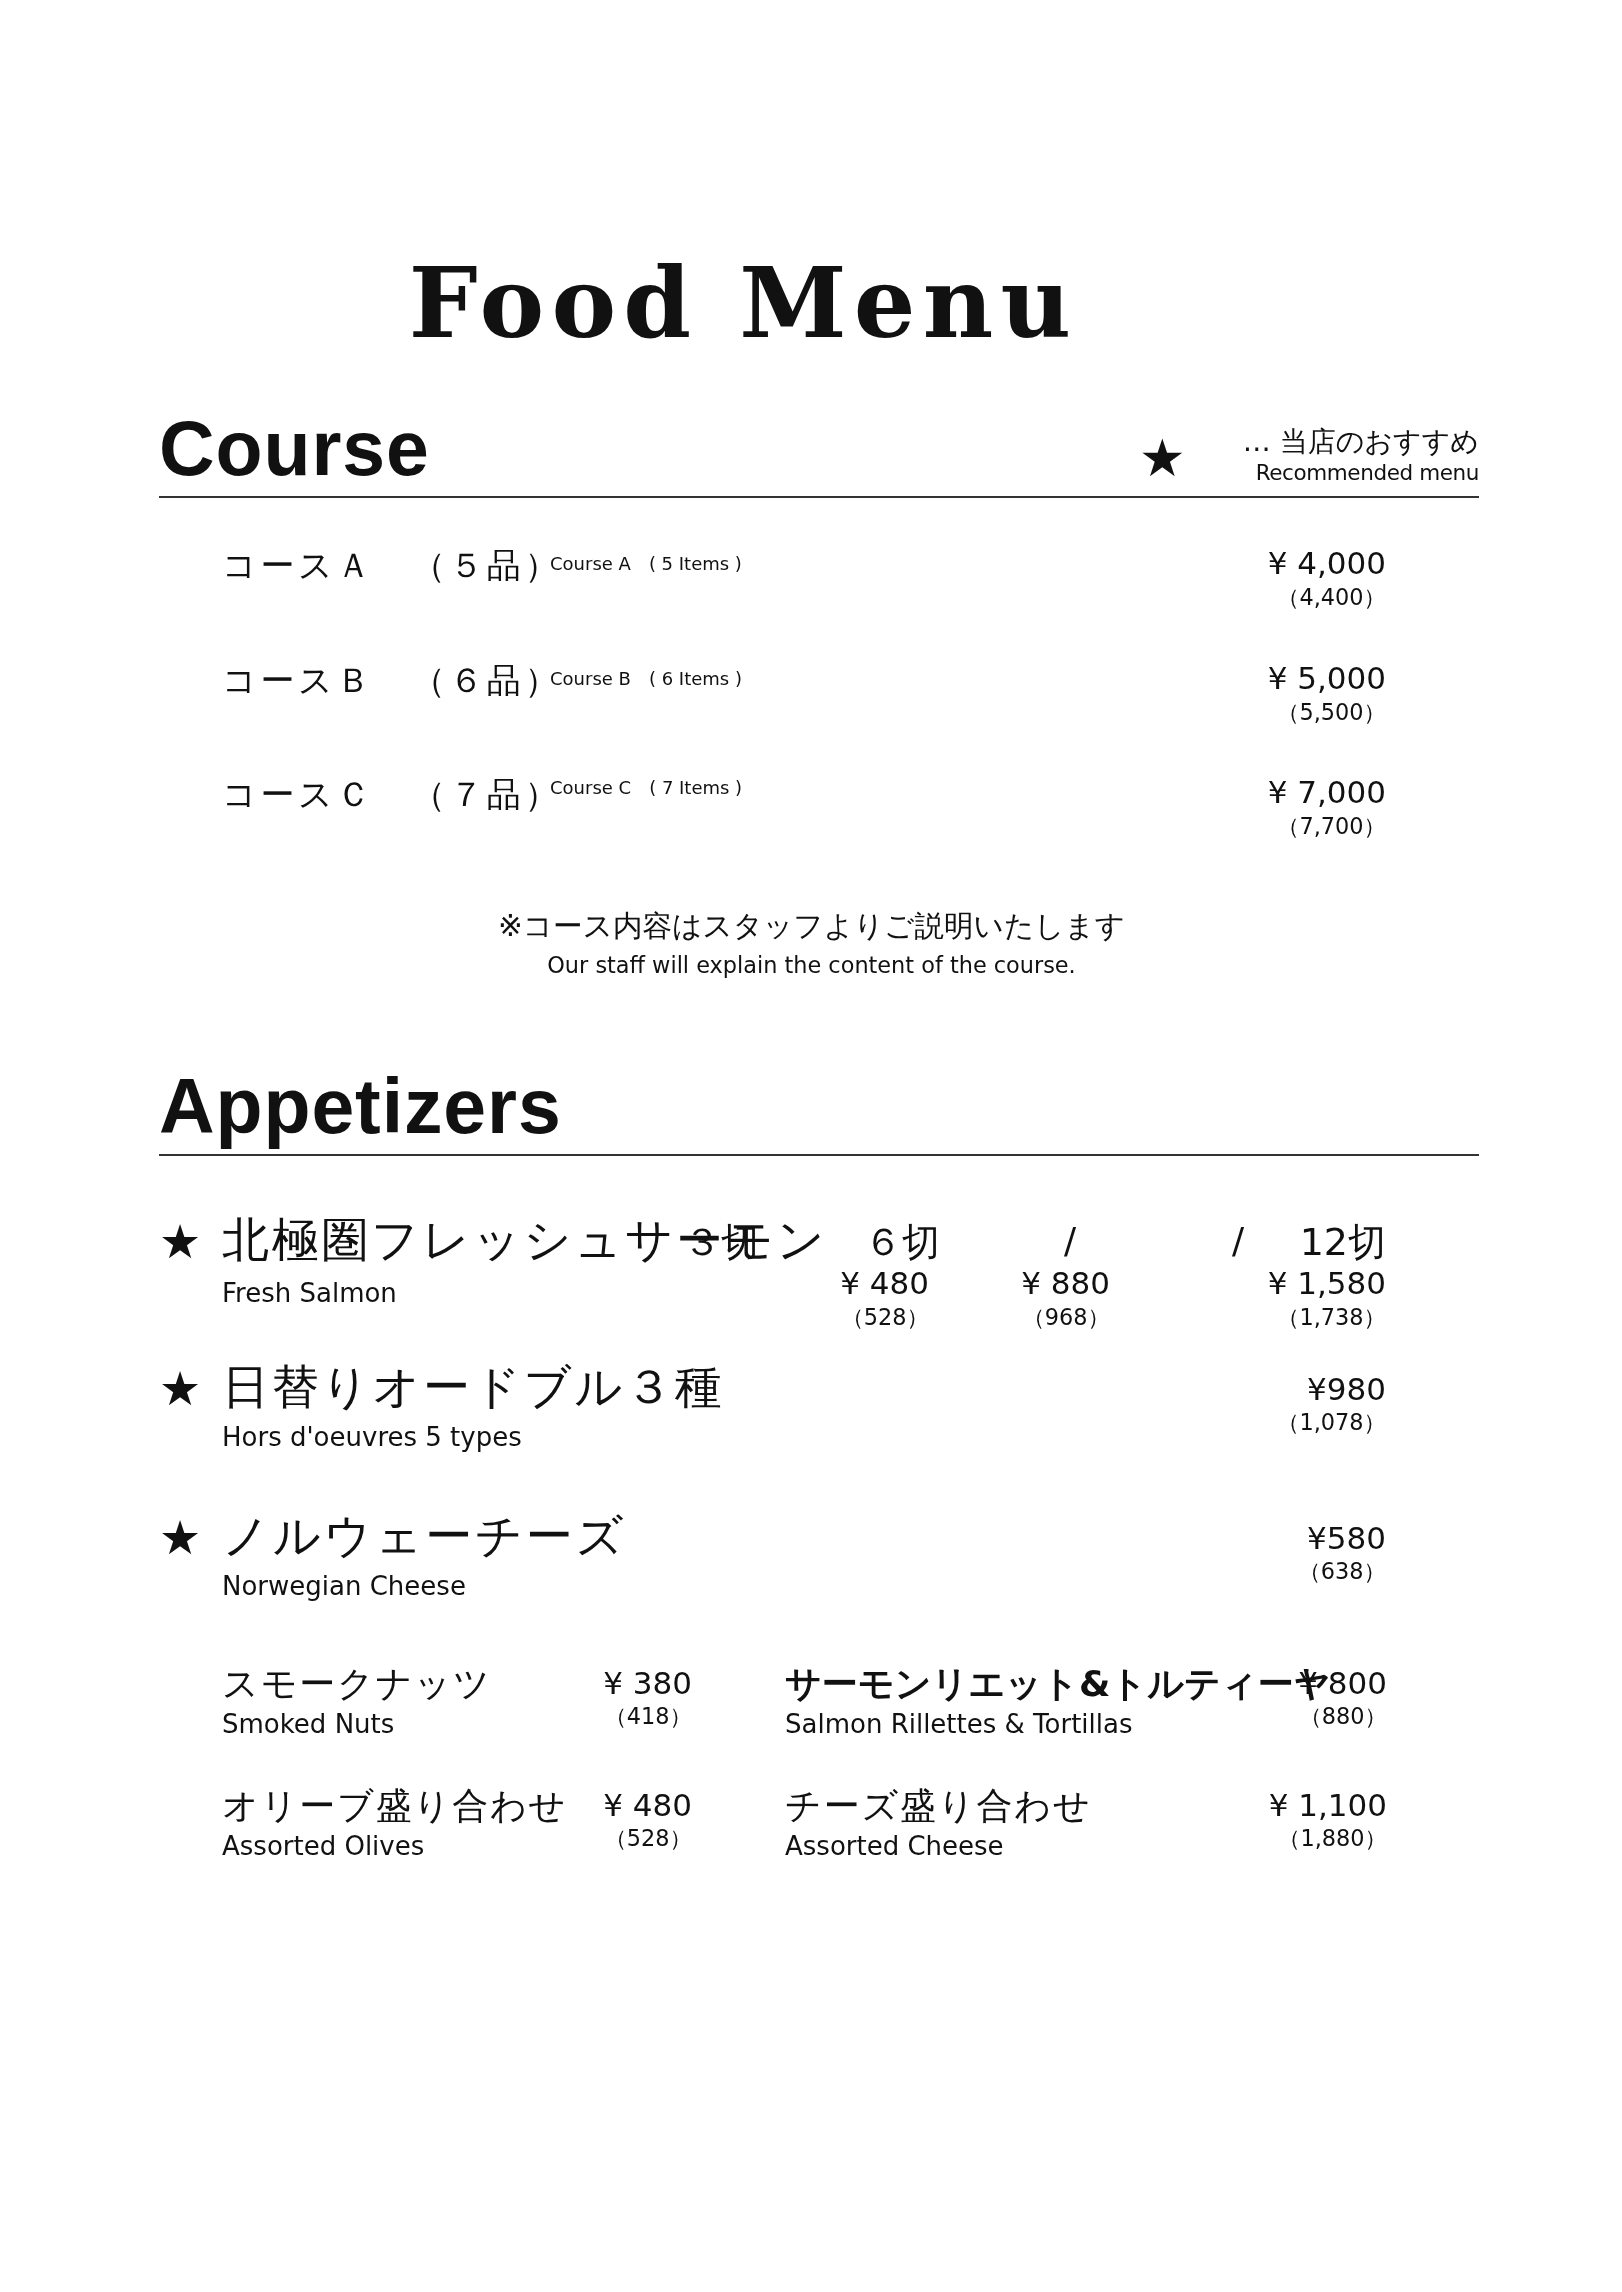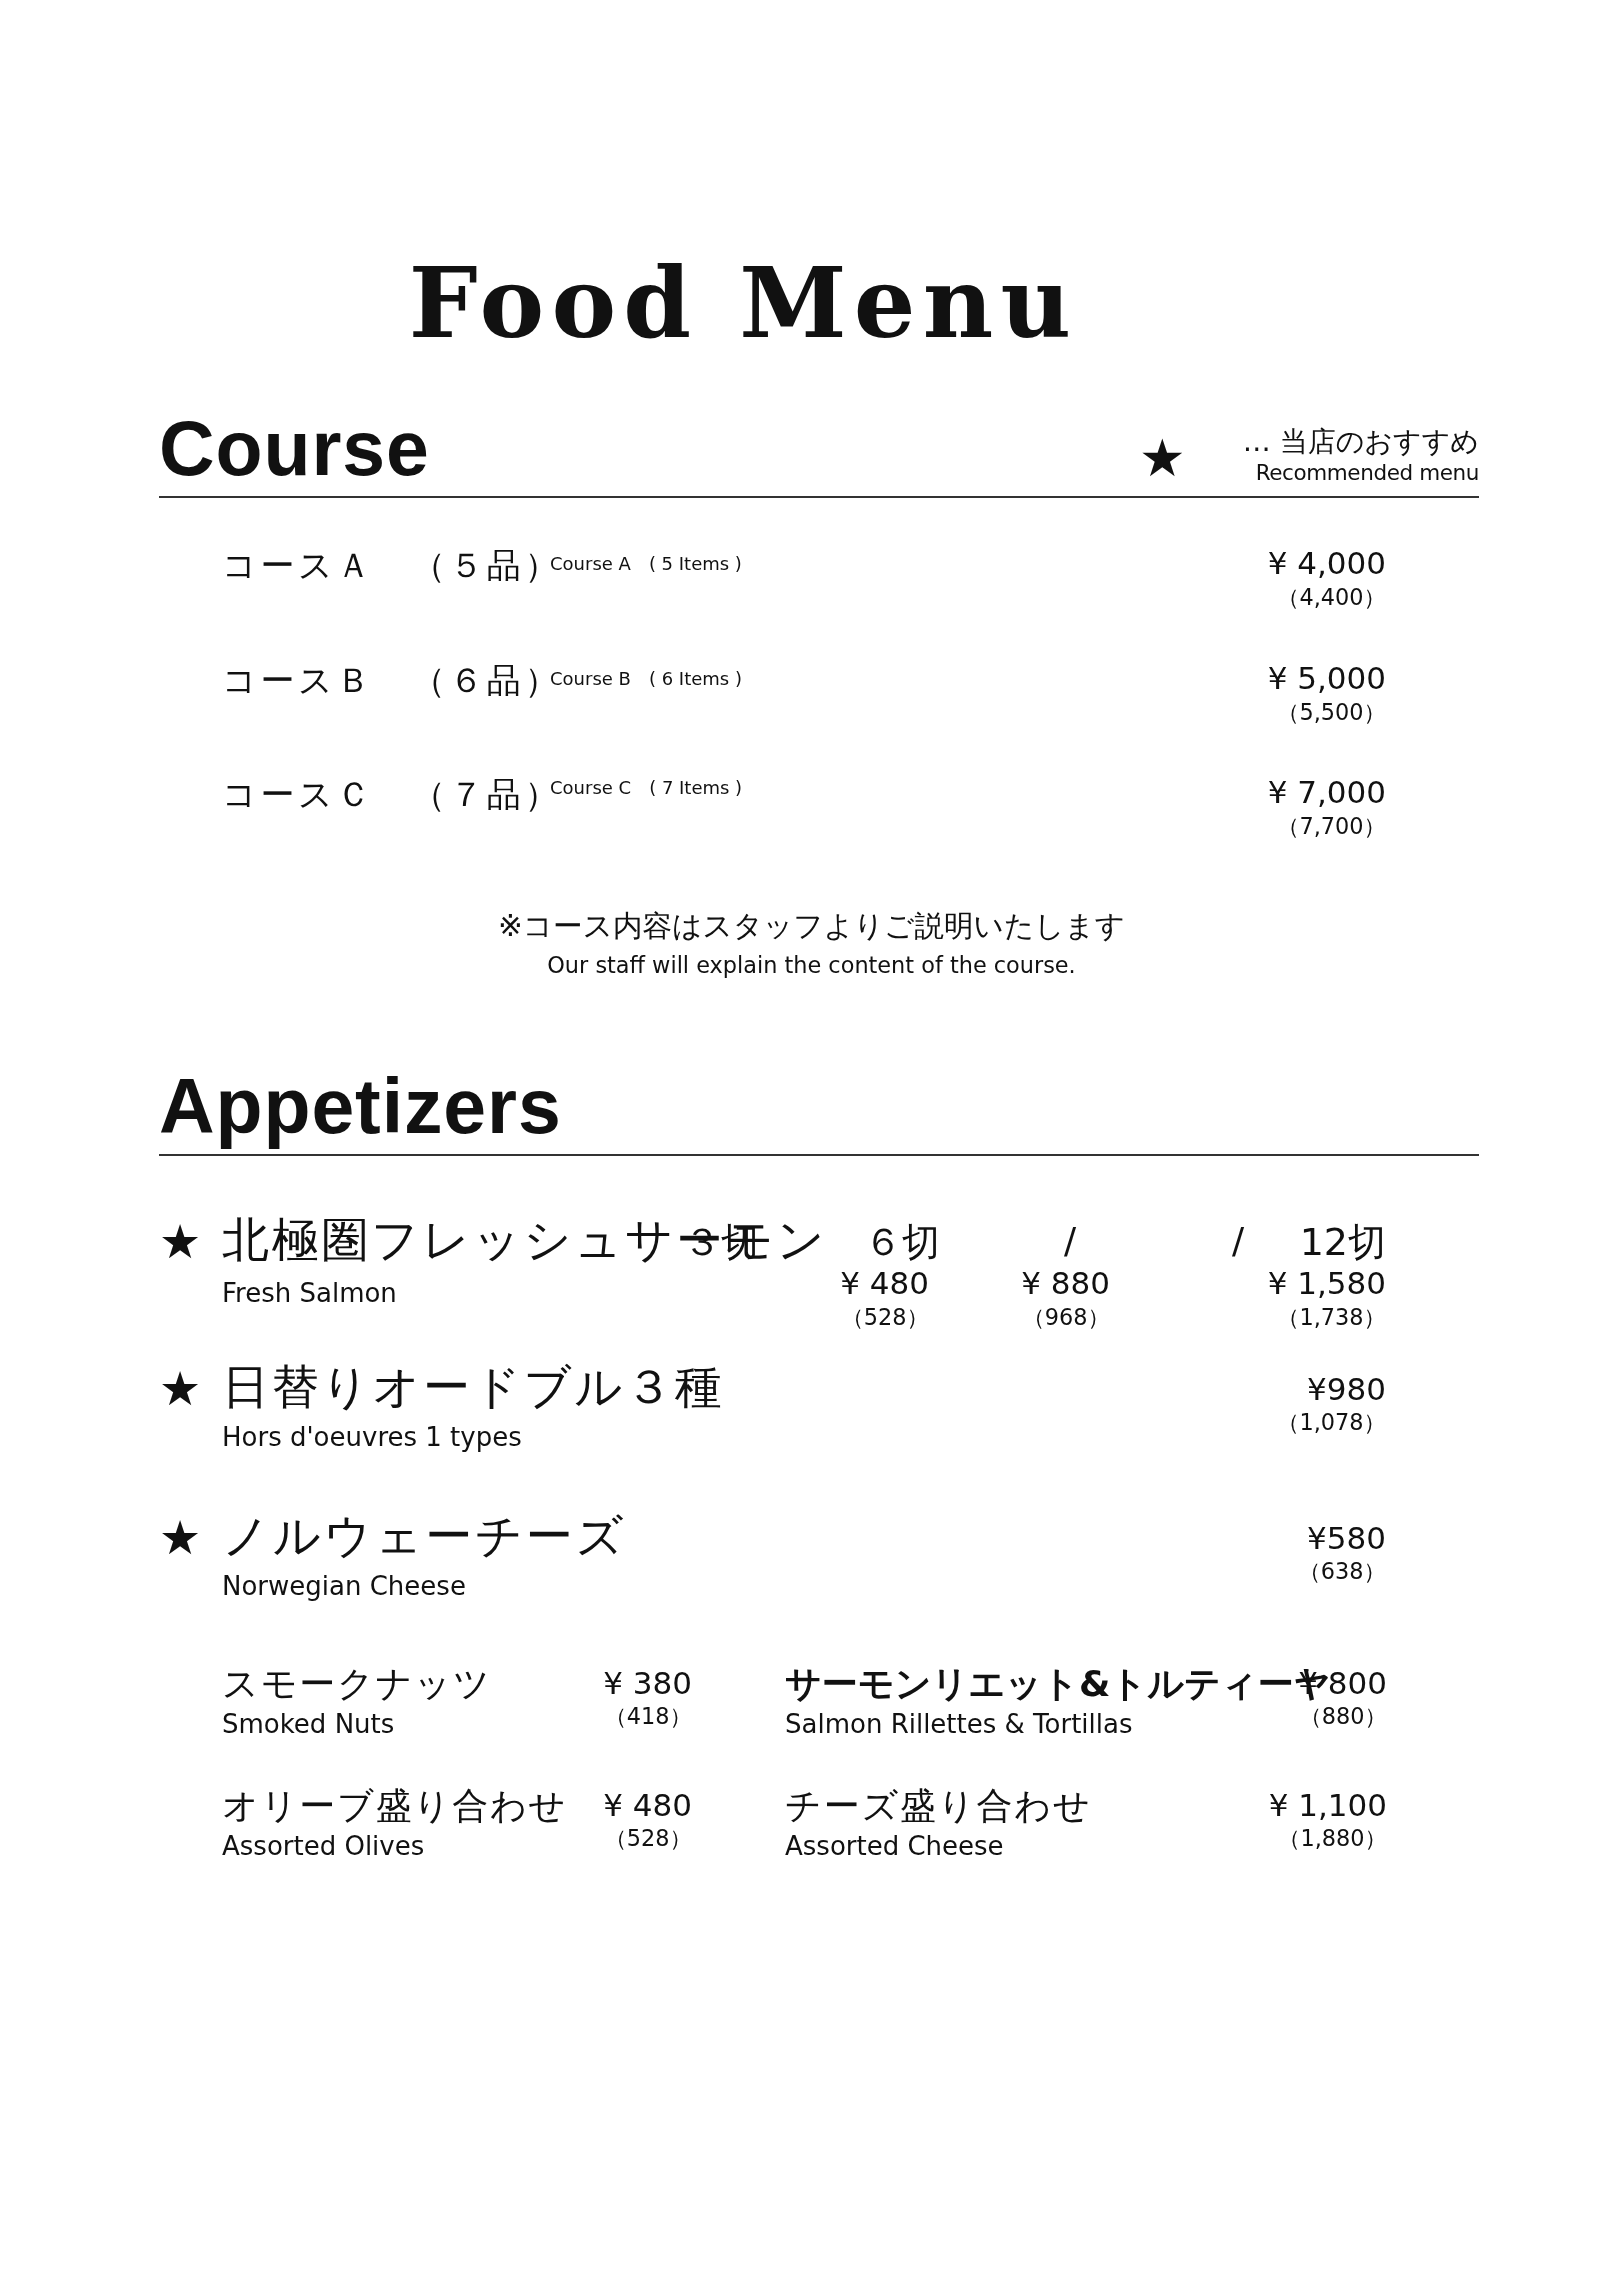--- a/index.html
+++ b/index.html
@@ -80,21 +80,21 @@
   <span class="abs small-price" style="right:0; top:52px;">¥ 1,580</span>
 
   <span class="abs price-tax" style="right:457px; top:90px;">（528）</span>
   <span class="abs price-tax" style="right:276px; top:90px;">（968）</span>
   <span class="abs price-tax" style="right:0; top:90px;">（1,738）</span>
 </div>
 
 <div class="abs" style="left:159px; top:1363px; width:1227px; height:99px;">
   <span class="abs big-star" style="left:0; top:1.8px;">★</span>
   <span class="abs big-jp" style="left:63px; top:0;">日替りオードブル３種</span>
-  <span class="abs item-en" style="left:63px; top:61px;">Hors d'oeuvres 1 types</span>
+  <span class="abs item-en" style="left:63px; top:61px;">Hors d'oeuvres 5 types</span>
   <span class="abs small-price" style="right:0; top:10.7px;">¥980</span>
   <span class="abs price-tax" style="right:0; top:48px;">（1,078）</span>
 </div>
 
 <div class="abs" style="left:159px; top:1512px; width:1227px; height:99px;">
   <span class="abs big-star" style="left:0; top:1.8px;">★</span>
   <span class="abs big-jp" style="left:63px; top:0;">ノルウェーチーズ</span>
   <span class="abs item-en" style="left:63px; top:61px;">Norwegian Cheese</span>
   <span class="abs small-price" style="right:0; top:10.7px;">¥580</span>
   <span class="abs price-tax" style="right:0; top:48px;">（638）</span>

